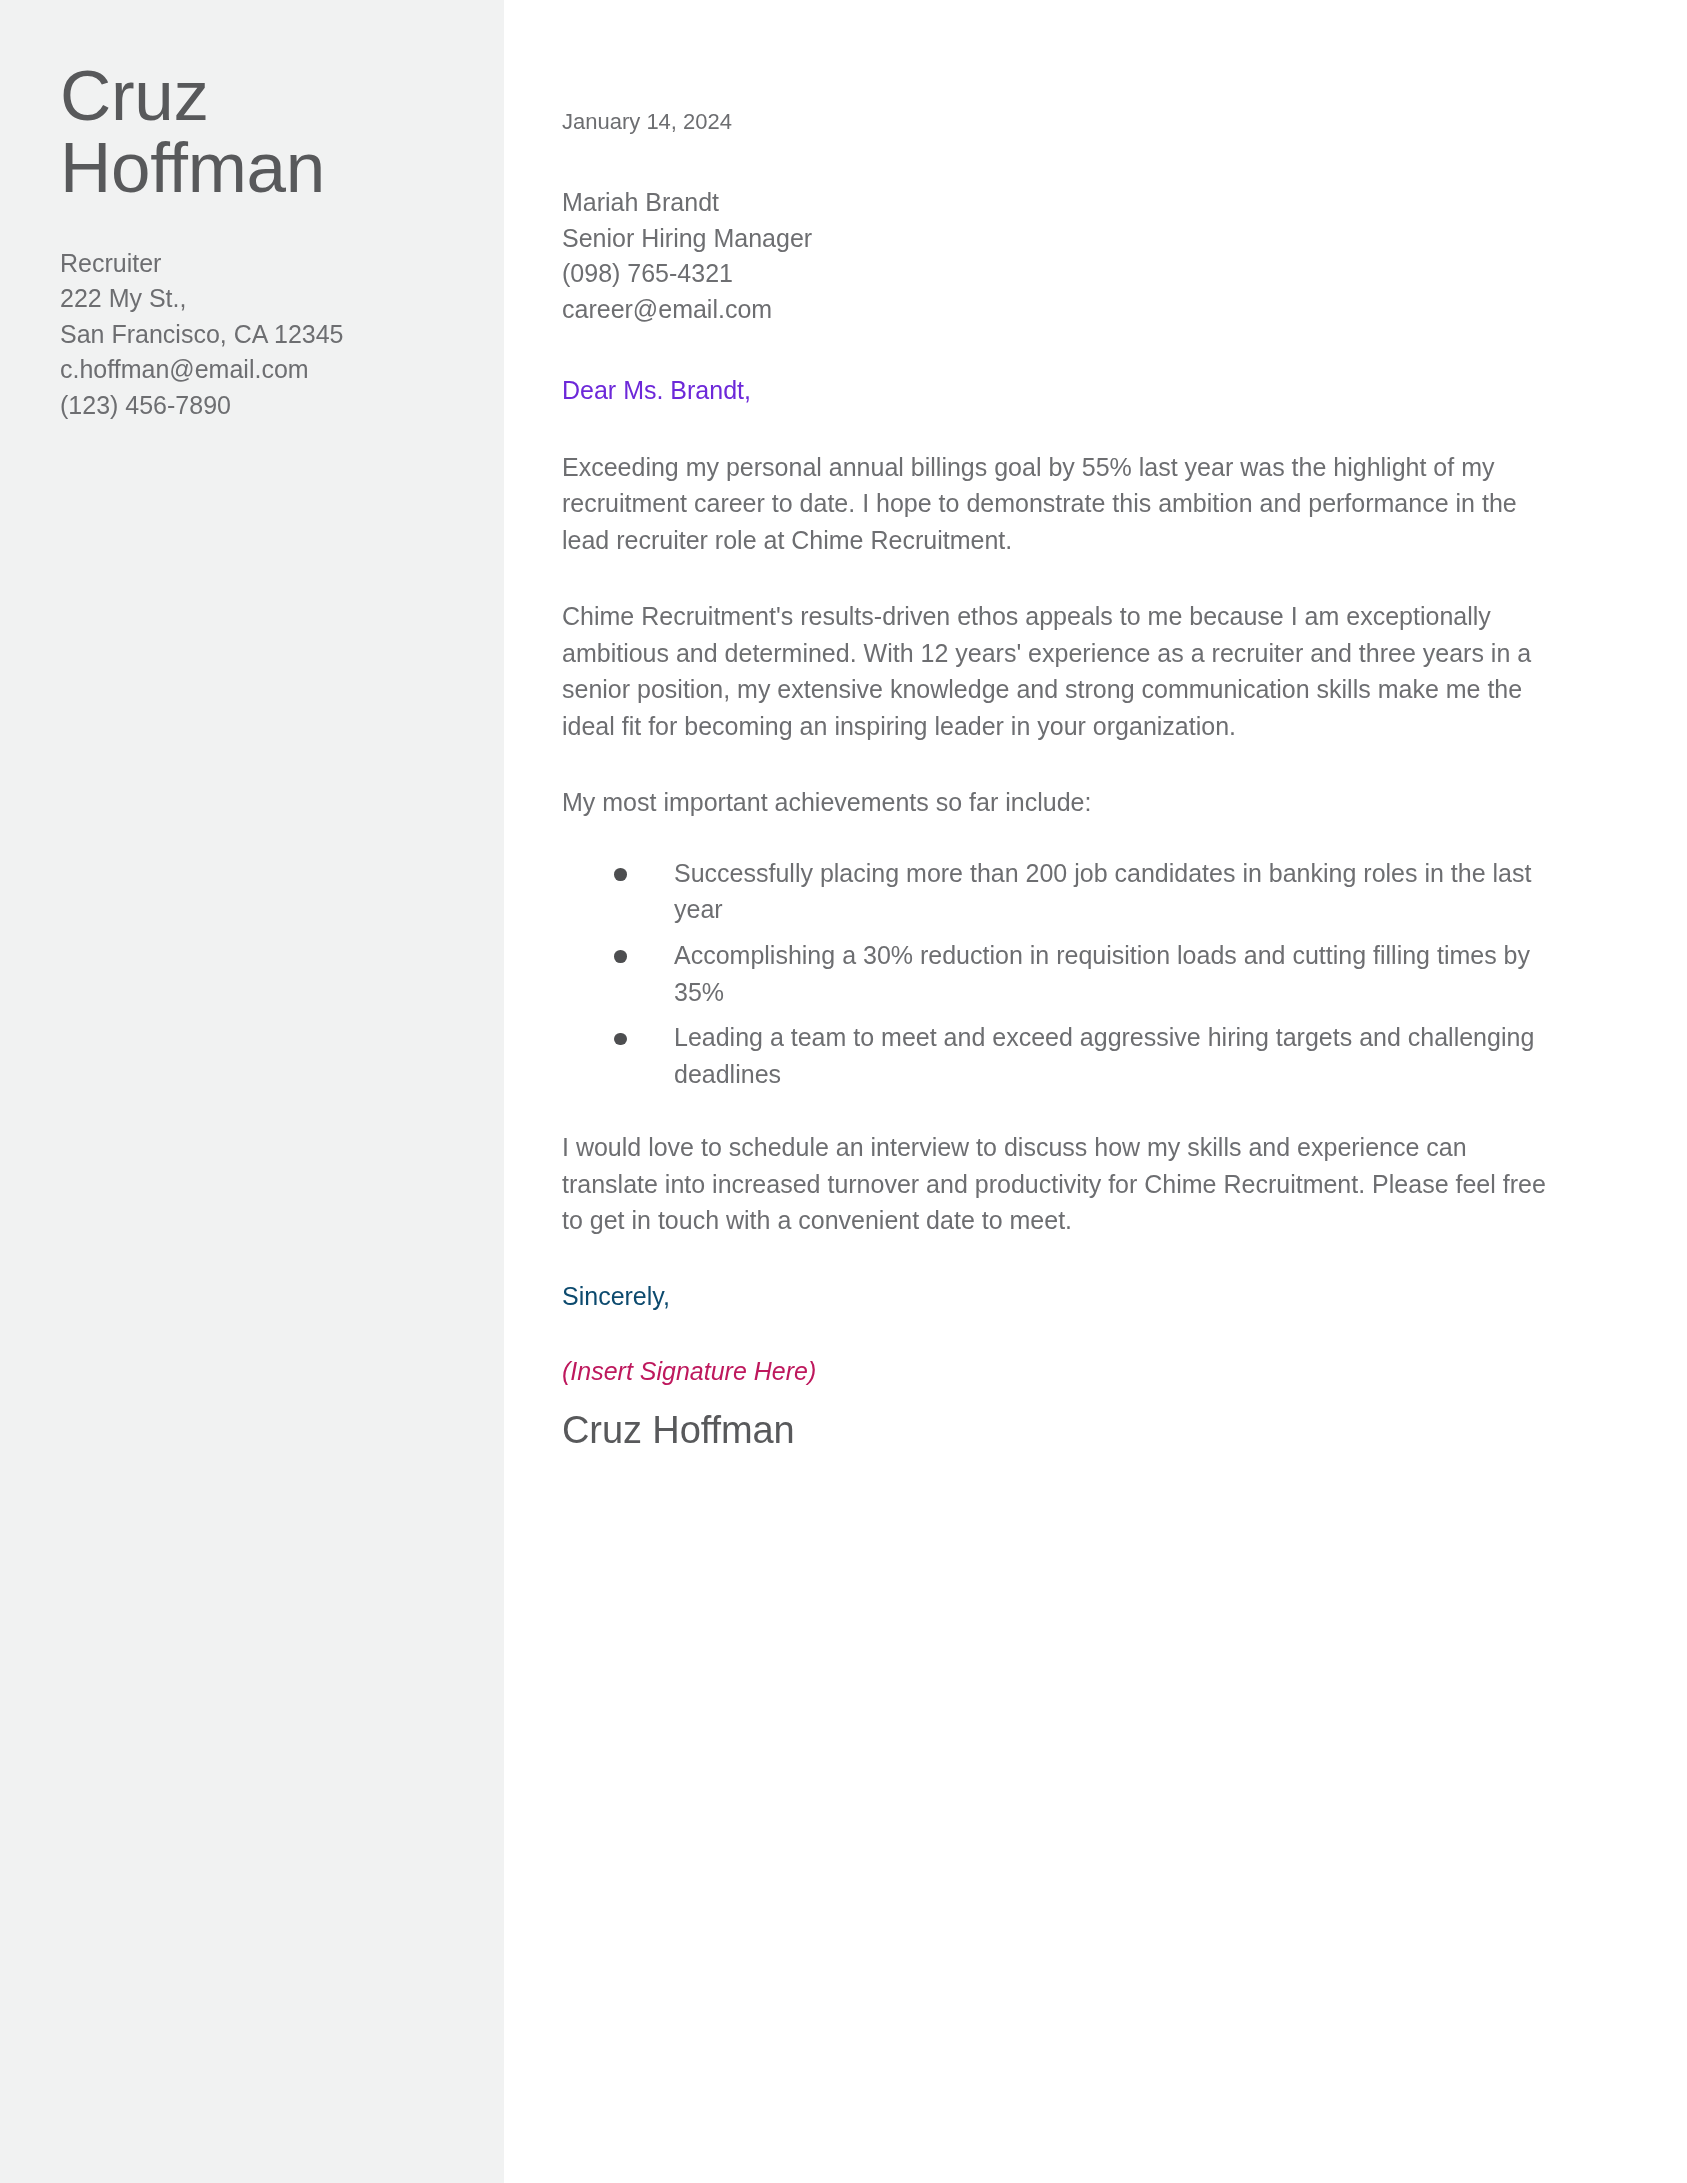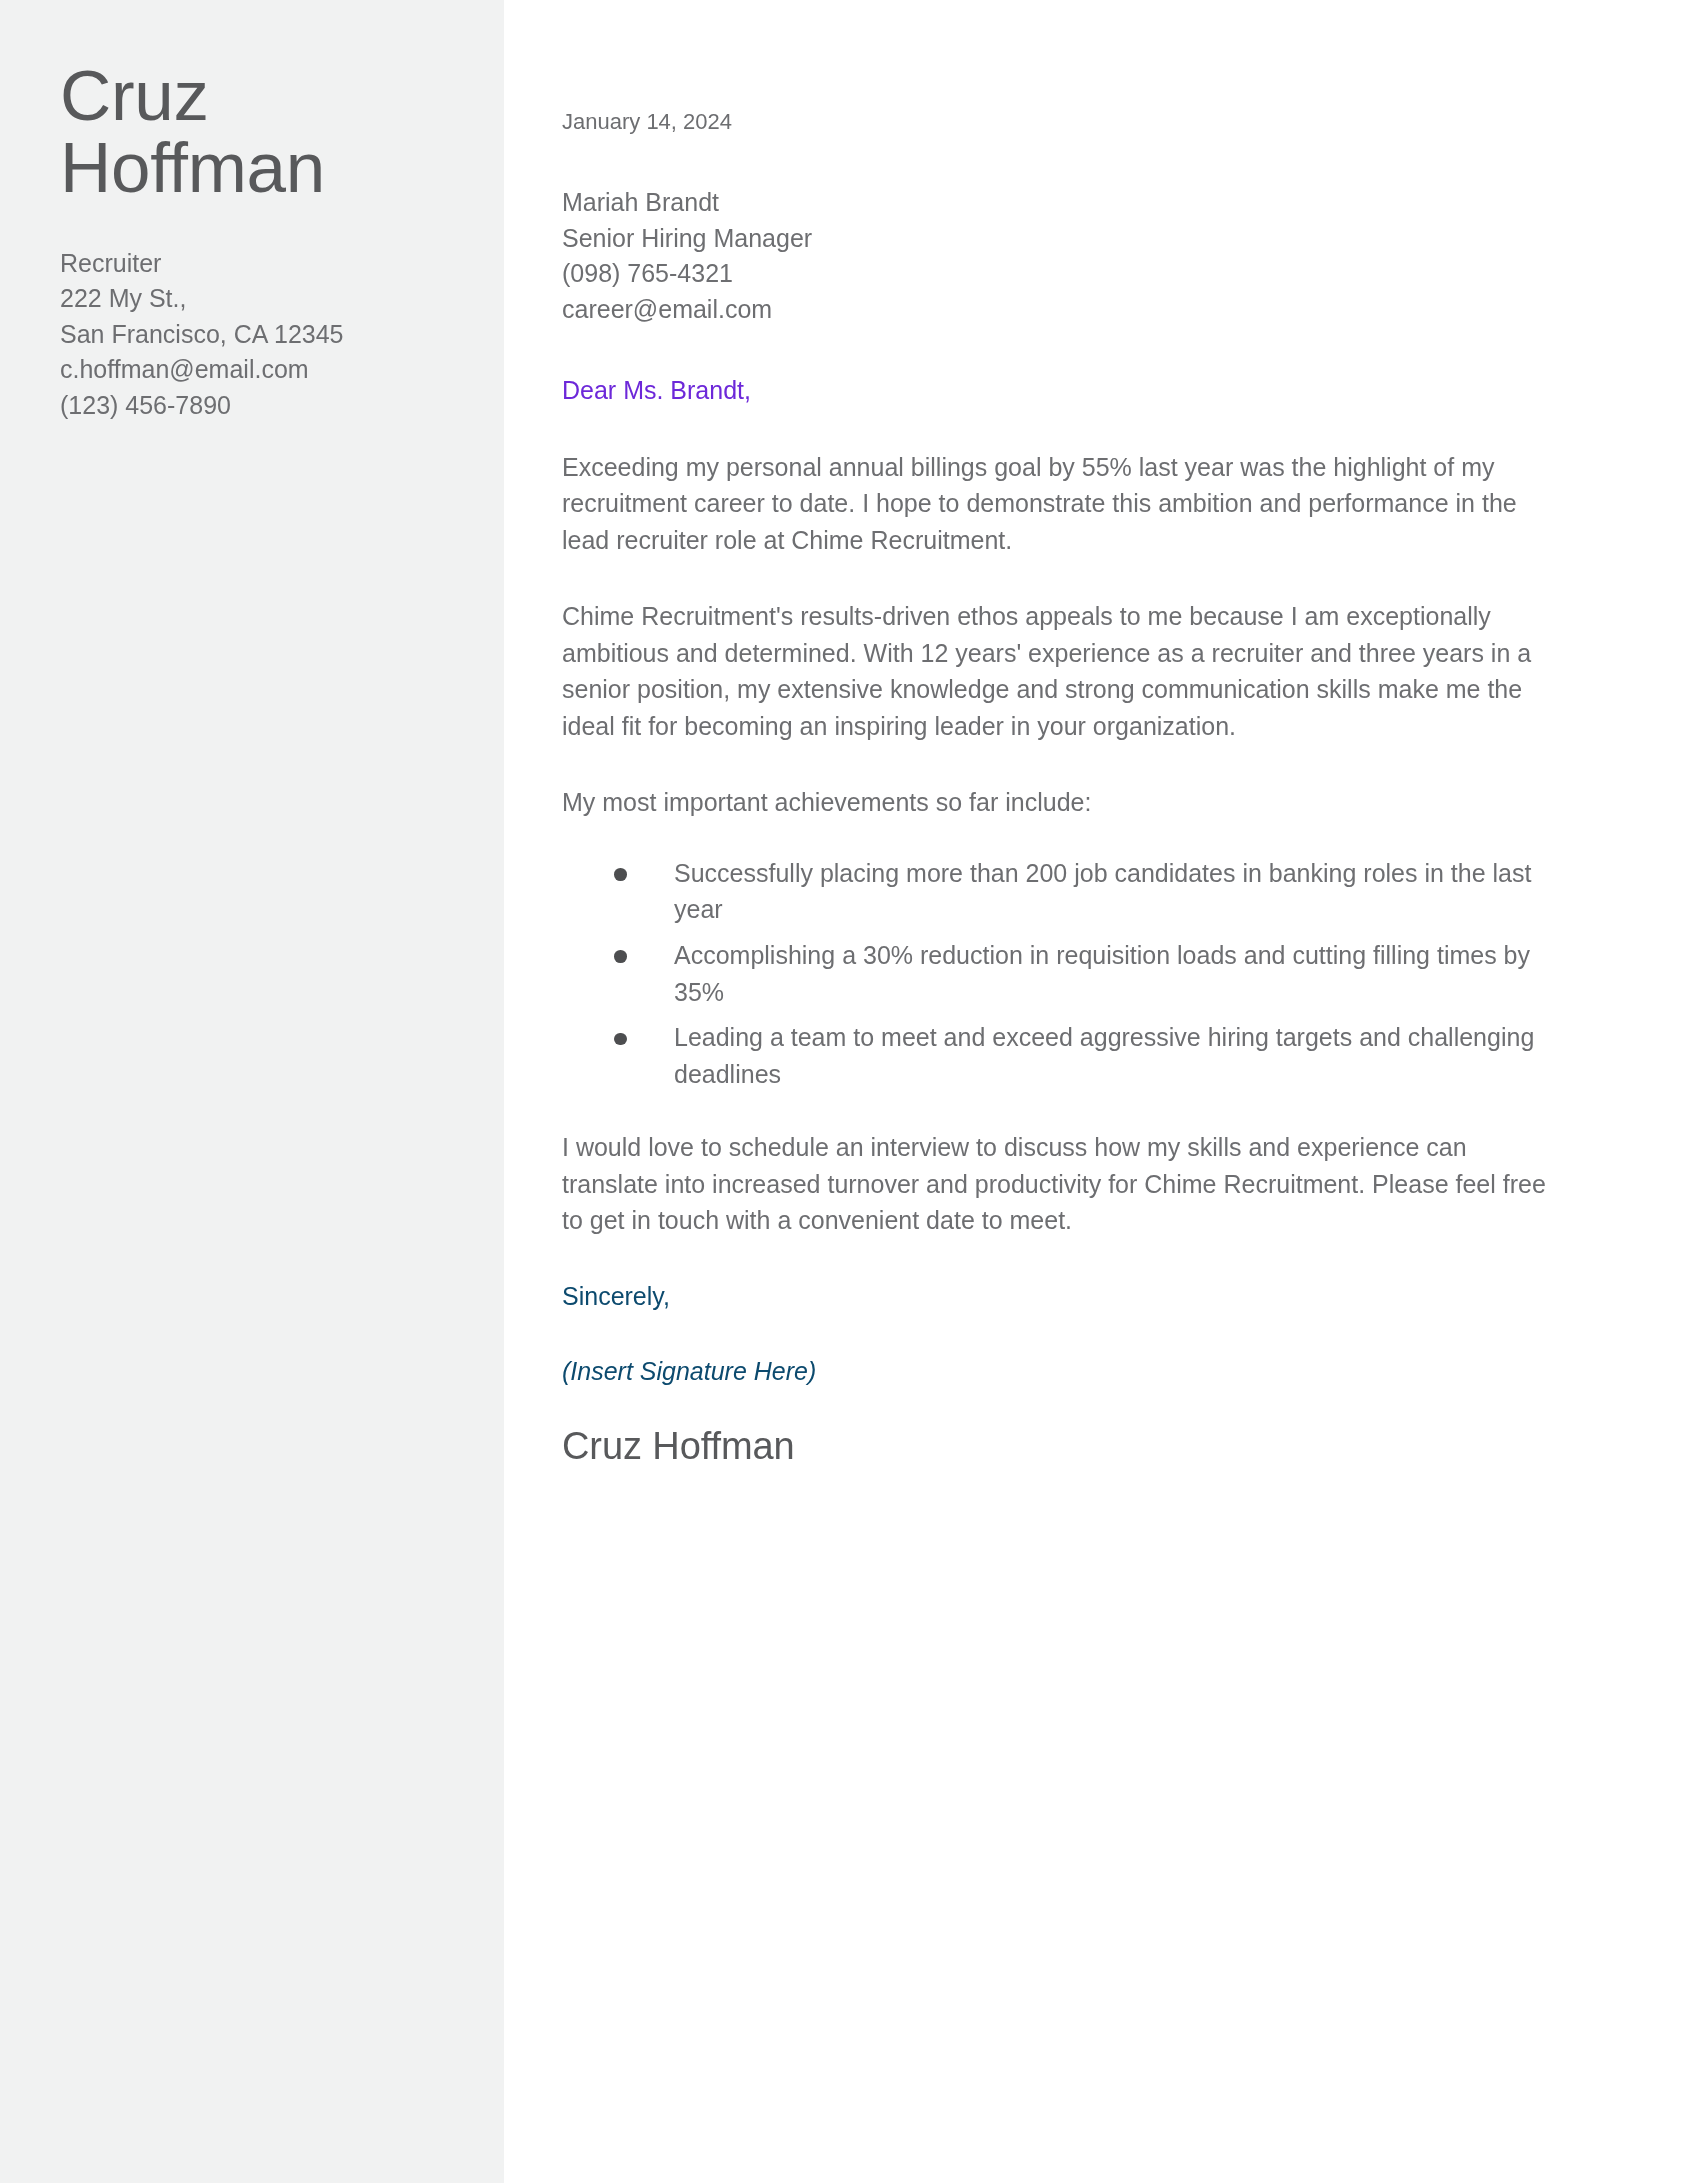--- a/index.html
+++ b/index.html
@@ -127,23 +127,23 @@
   .closing {
     font-size: 25px;
     line-height: 1.42;
     color: #0c4a6e;
     margin: 0 0 40px 0;
   }
 
   .signature-placeholder {
     font-size: 25px;
     line-height: 1.42;
-    color: #0c4a6e;
+    color: #be185d;
     font-style: italic;
-    margin: 0 0 34px 0;
+    margin: 0 0 18px 0;
   }
 
   .signature-name {
     font-size: 38px;
     line-height: 1.2;
     color: #58595b;
     font-weight: 400;
     letter-spacing: -0.1px;
   }
 </style>

